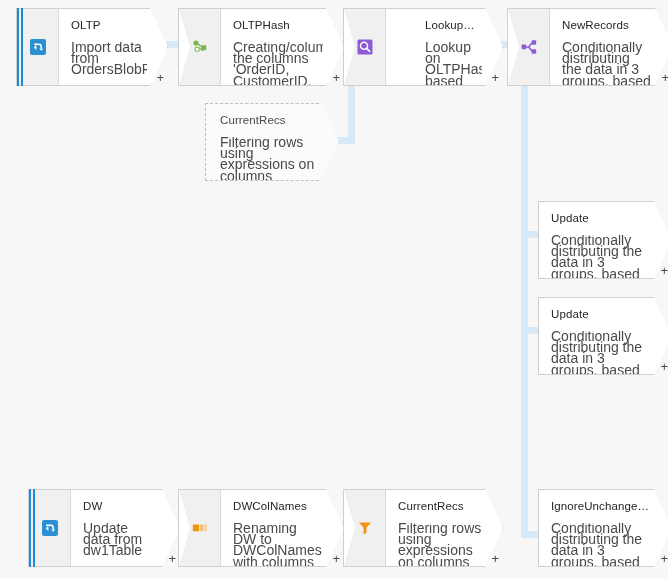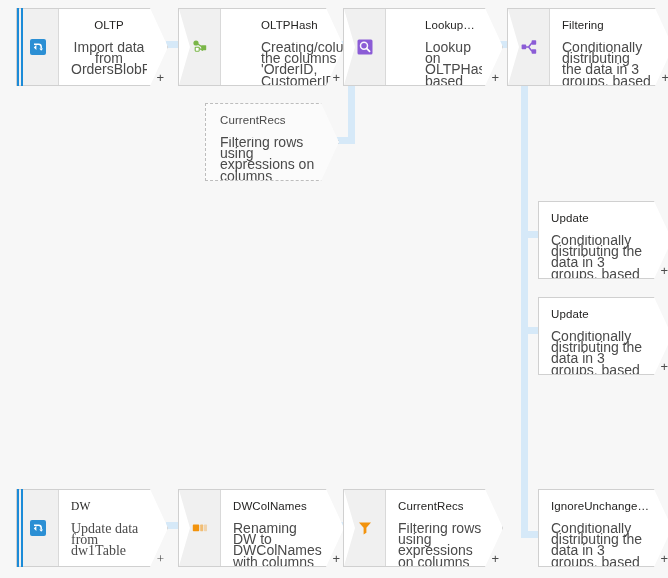--- a/index.html
+++ b/index.html
@@ -141,21 +141,21 @@
     <div class="conn" style="left: 336px; top: 41px; width: 12px; height: 7px;"></div>
     <div class="conn" style="left: 498px; top: 41px; width: 14px; height: 7px;"></div>
     <div class="conn" style="left: 348px; top: 86px; width: 7px; height: 58px;"></div>
     <div class="conn" style="left: 336px; top: 137px; width: 19px; height: 7px;"></div>
     <div class="conn" style="left: 521px; top: 86px; width: 7px; height: 452px;"></div>
     <div class="conn" style="left: 521px; top: 231px; width: 20px; height: 7px;"></div>
     <div class="conn" style="left: 521px; top: 327px; width: 20px; height: 7px;"></div>
     <div class="conn" style="left: 521px; top: 531px; width: 20px; height: 7px;"></div>
     <div class="conn" style="left: 166px; top: 522px; width: 16px; height: 7px;"></div>
     <div class="conn" style="left: 336px; top: 522px; width: 12px; height: 7px;"></div>
-    <div class="node" style="left: 16px; top: 8px; width: 152px; text-align: center;">
+    <div class="node" style="left: 16px; top: 8px; width: 152px;">
       <div class="node-clip">
         <div class="icon-panel plain">
           <span style="display: block; line-height: 0;"><svg width="18" height="18" viewBox="0 0 18 18">
               <rect x="1" y="1" width="16" height="16" rx="2" fill="#2b8fd4"></rect>
               <path d="M5 6.2h4.6a2.6 2.6 0 0 1 2.6 2.6v1.6" fill="none" stroke="#fff" stroke-width="1.5"></path>
               <path d="M4.8 9.4l2.6-2.6v5.2z" fill="#fff"></path>
               <path d="M12.2 12.8l1.9-2.2h-3.8z" fill="#fff"></path>
             </svg></span>
         </div>
         <div class="node-body" style="left: 42px; width: 110px;">
@@ -173,21 +173,21 @@
       <div class="node-clip">
         <div class="icon-panel">
           <span style="display: block; line-height: 0;"><svg width="18" height="18" viewBox="0 0 18 18">
               <path d="M6 5.5L12 9.5" stroke="#7ab648" stroke-width="1.4" fill="none"></path>
               <path d="M6.5 9.5L12 12.5" stroke="#7ab648" stroke-width="1.4" fill="none"></path>
               <circle cx="5" cy="5" r="2.6" fill="#7ab648"></circle>
               <rect x="10.2" y="7.2" width="5" height="5" rx="0.6" fill="#7ab648"></rect>
               <rect x="4.2" y="9.2" width="4" height="4" rx="0.6" fill="#ffffff" stroke="#7ab648" stroke-width="1.1"></rect>
             </svg></span>
         </div>
-        <div class="node-body" style="left: 42px; width: 124px; margin-left: 28px;">
+        <div class="node-body" style="left: 42px; width: 124px;">
           <div class="node-title">OLTPHash</div>
           <div class="node-desc">Creating/columns the columns 'OrderID, CustomerID, SalespersonPersonID,</div>
         </div>
       </div>
       <div class="plus">+</div>
     </div>
     <div class="node" style="left: 343px; top: 8px; width: 160px;">
       <div class="node-clip">
         <div class="icon-panel">
           <span style="display: block; line-height: 0;"><svg width="18" height="18" viewBox="0 0 18 18">
@@ -207,21 +207,21 @@
       <div class="node-clip">
         <div class="icon-panel">
           <span style="display: block; line-height: 0;"><svg width="18" height="18" viewBox="0 0 18 18">
               <path d="M5.4 9h3.2M8.6 9l3.4-4.3M8.6 9l3.4 4.3" stroke="#8b5cd6" stroke-width="1.5" fill="none"></path>
               <rect x="1.6" y="6.6" width="4.6" height="4.6" rx="0.8" fill="#8b5cd6"></rect>
               <rect x="11.6" y="2.2" width="4.6" height="4.6" rx="0.8" fill="#8b5cd6"></rect>
               <rect x="11.6" y="11.2" width="4.6" height="4.6" rx="0.8" fill="#8b5cd6"></rect>
             </svg></span>
         </div>
         <div class="node-body" style="left: 42px; width: 124px;">
-          <div class="node-title">Filtering</div>
+          <div class="node-title">NewRecords</div>
           <div class="node-desc">Conditionally distributing the data in 3 groups, based on columns 'DW_OrderID,</div>
         </div>
       </div>
       <div class="plus">+</div>
     </div>
     <div class="node dashed" style="left: 205px; top: 103px; width: 134px;">
       <div class="node-clip">
         <div class="node-body" style="left: 0px; width: 134px;">
           <div class="node-title">CurrentRecs</div>
           <div class="node-desc">Filtering rows using expressions on columns 'DW_rec_current_ind'</div>
@@ -239,21 +239,21 @@
     </div>
     <div class="node" style="left: 538px; top: 297px; width: 134px;">
       <div class="node-clip">
         <div class="node-body" style="left: 0px; width: 134px;">
           <div class="node-title">Update</div>
           <div class="node-desc">Conditionally distributing the data in 3 groups, based on columns 'DW_OrderID,</div>
         </div>
       </div>
       <div class="plus">+</div>
     </div>
-    <div class="node" style="left: 16px; top: 489px; width: 152px; font-family: Liberation Serif, serif;">
+    <div class="node" style="left: 28px; top: 489px; width: 152px;">
       <div class="node-clip">
         <div class="icon-panel plain">
           <span style="display: block; line-height: 0;"><svg width="18" height="18" viewBox="0 0 18 18">
               <rect x="1" y="1" width="16" height="16" rx="2" fill="#2b8fd4"></rect>
               <path d="M5 6.2h4.6a2.6 2.6 0 0 1 2.6 2.6v1.6" fill="none" stroke="#fff" stroke-width="1.5"></path>
               <path d="M4.8 9.4l2.6-2.6v5.2z" fill="#fff"></path>
               <path d="M12.2 12.8l1.9-2.2h-3.8z" fill="#fff"></path>
             </svg></span>
         </div>
         <div class="node-body" style="left: 42px; width: 110px;">

